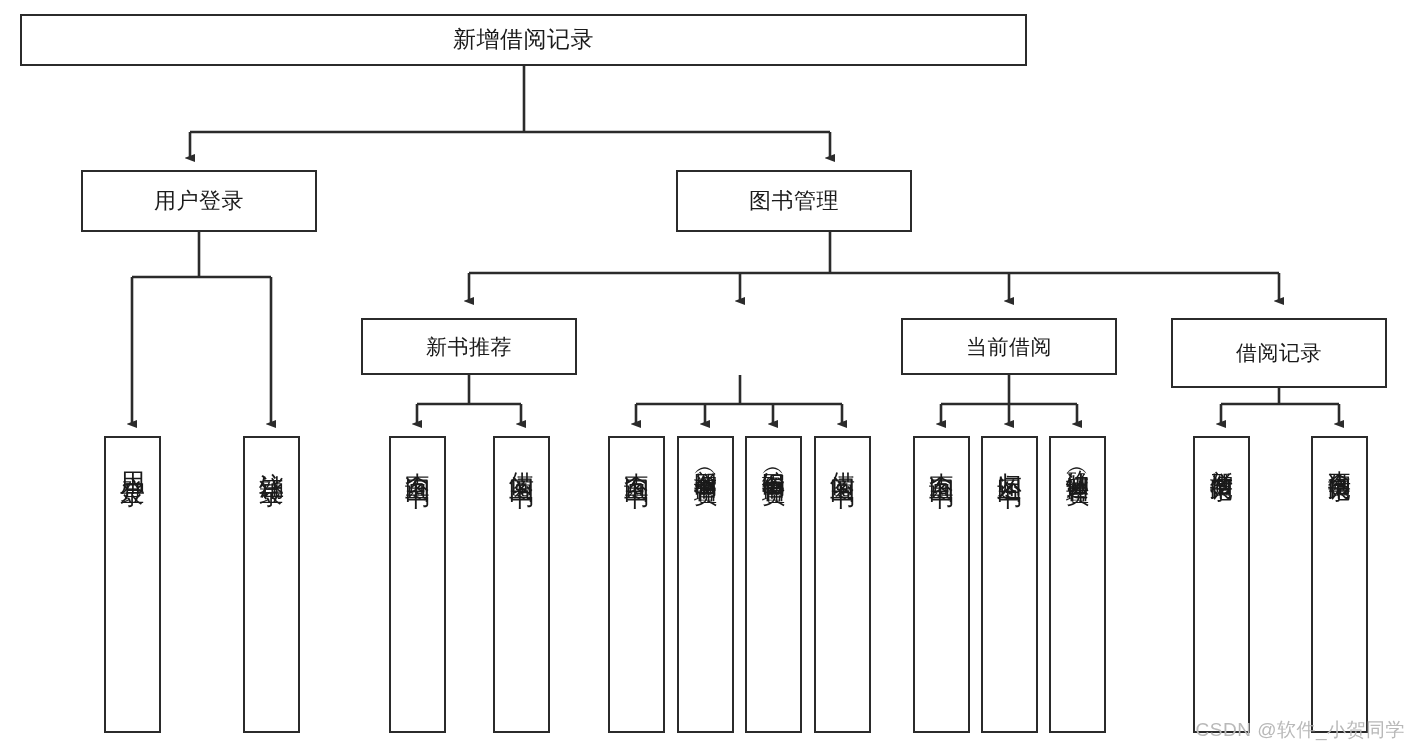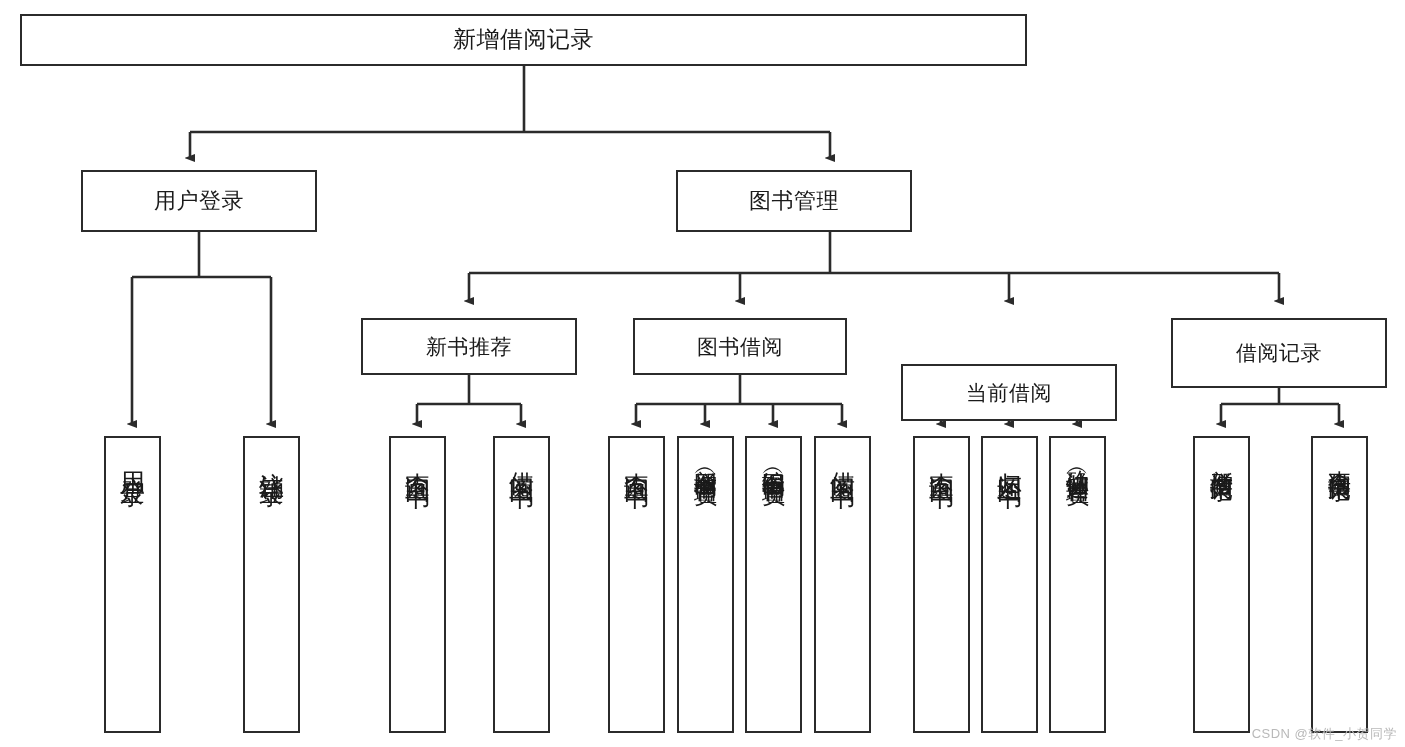--- a/index.html
+++ b/index.html
@@ -40,22 +40,22 @@
     writing-mode:vertical-rl;
     text-orientation:upright;
     font-size:25px;
     line-height:1.0;
     letter-spacing:4px;
     white-space:nowrap;
   }
   .leaf.tight .lbl{font-size:23px;letter-spacing:2px;}
   .watermark{
     position:absolute;
-    right:8px;bottom:4px;
-    font-size:13px;
+    right:0;bottom:4px;
+    font-size:19px;
     color:#b9b9b9;
     letter-spacing:0.5px;
     white-space:nowrap;
     pointer-events:none;
   }
 </style>
 </head>
 <body>
 
 <div id="canvas">
@@ -117,24 +117,21 @@
   <div class="node lvl1" style="left:81px;top:170px;width:236px;height:62px;">
     <span class="lbl">用户登录</span>
   </div>
   <div class="node lvl1" style="left:676px;top:170px;width:236px;height:62px;">
     <span class="lbl">图书管理</span>
   </div>
 
   <div class="node lvl2" style="left:361px;top:318px;width:216px;height:57px;">
     <span class="lbl">新书推荐</span>
   </div>
-  <div class="node lvl2" style="left:633px;top:318px;width:214px;height:57px;">
-    <span class="lbl">图书借阅</span>
-  </div>
-  <div class="node lvl2" style="left:901px;top:318px;width:216px;height:57px;margin-top:46px;">
+  <div class="node lvl2" style="left:901px;top:318px;width:216px;height:57px;">
     <span class="lbl">当前借阅</span>
   </div>
   <div class="node lvl2" style="left:1171px;top:318px;width:216px;height:70px;">
     <span class="lbl">借阅记录</span>
   </div>
 
   <div class="node leaf" style="left:104px;top:436px;width:57px;height:297px;">
     <span class="lbl">用户登录</span>
   </div>
   <div class="node leaf" style="left:243px;top:436px;width:57px;height:297px;">

